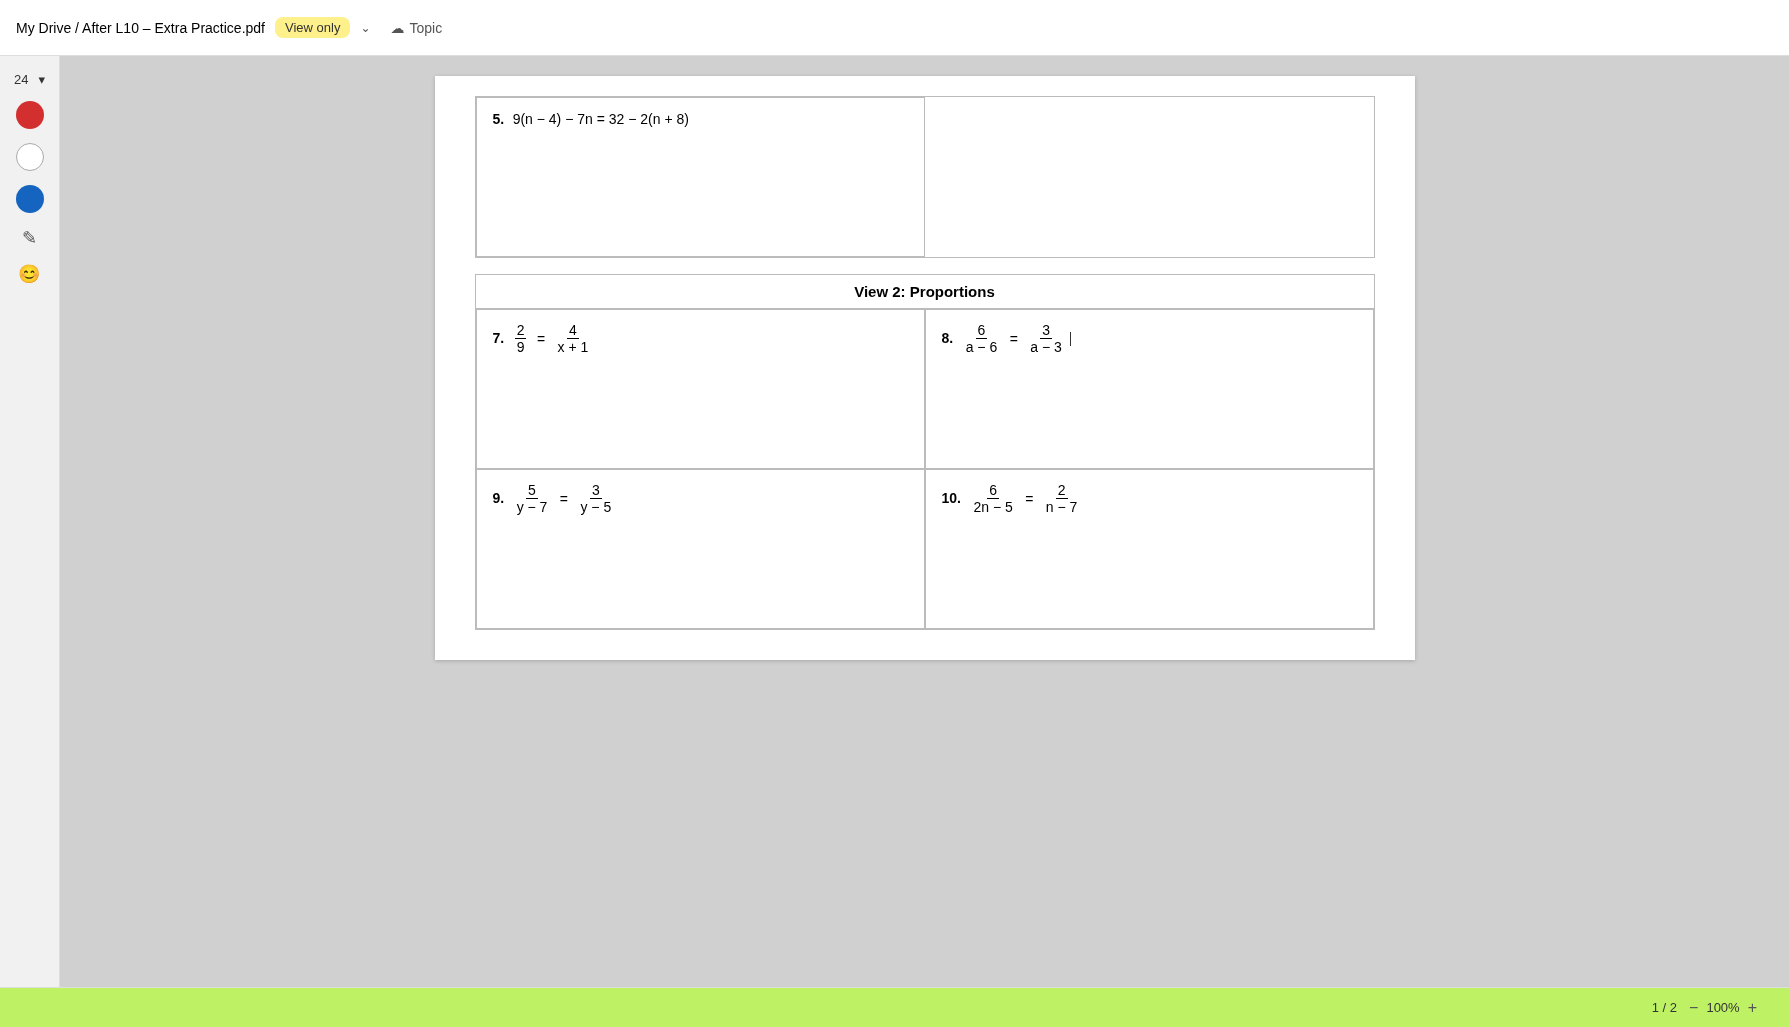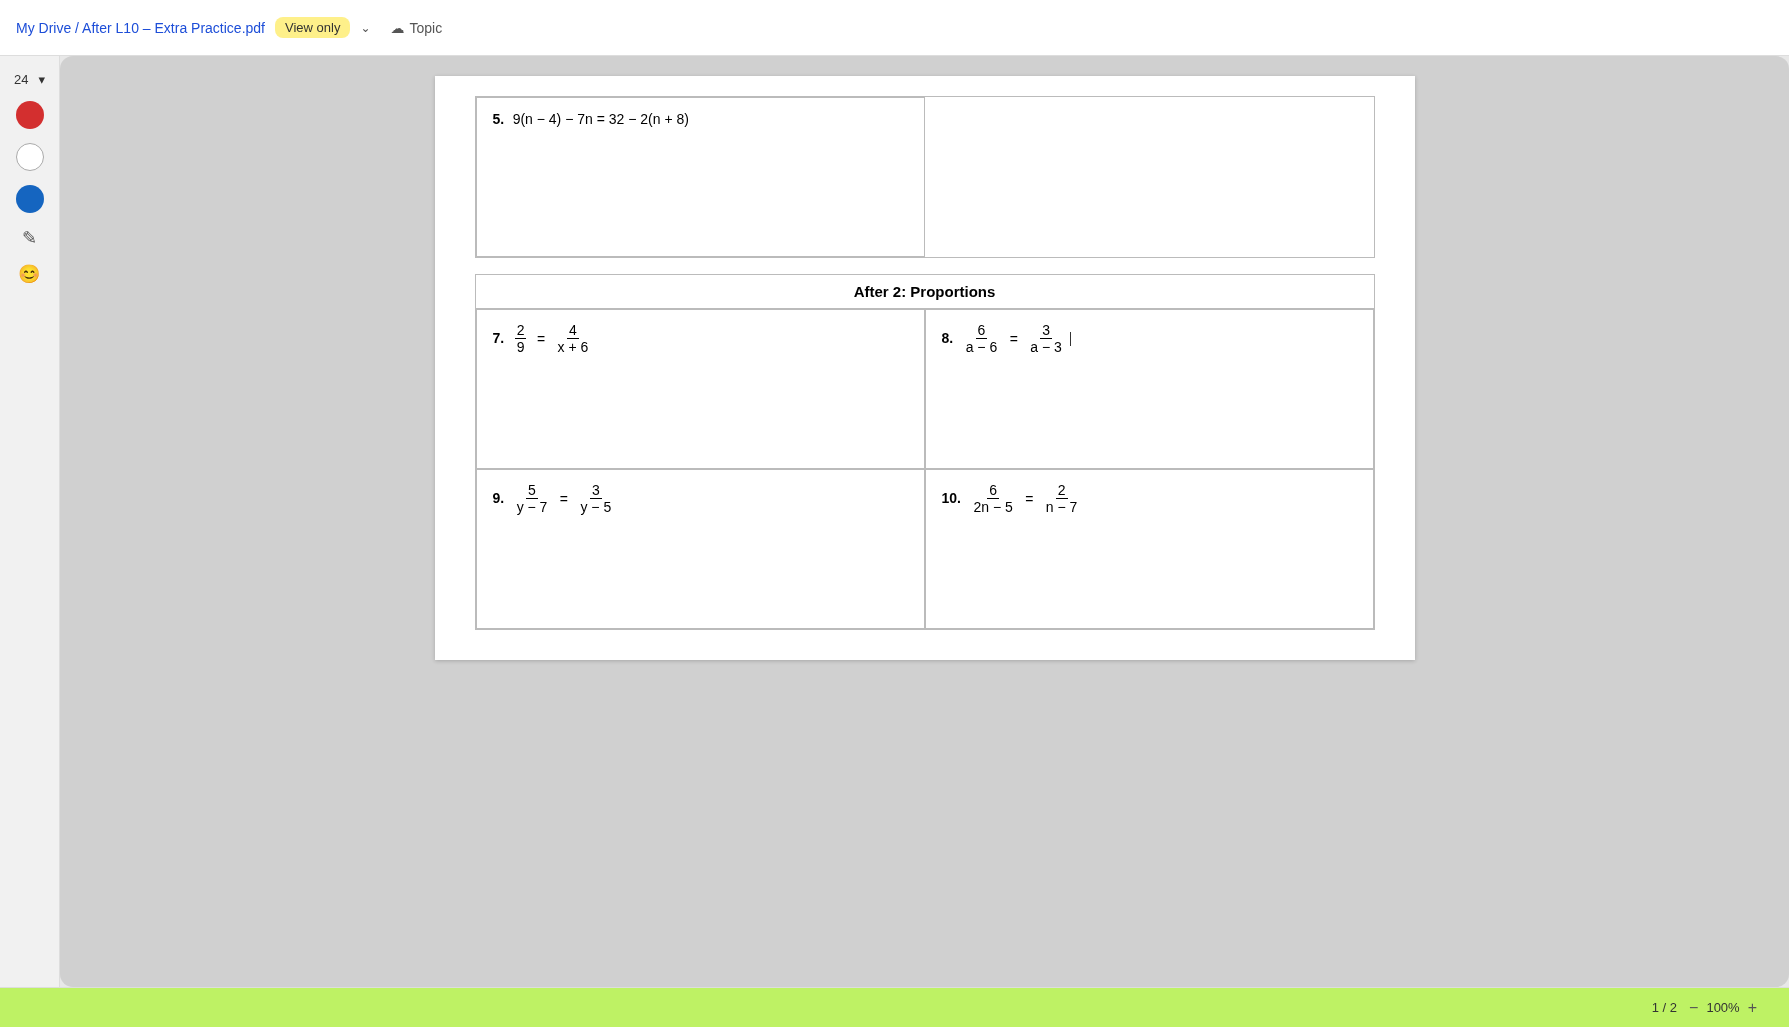--- a/index.html
+++ b/index.html
@@ -27,21 +27,21 @@
       gap: 10px;
       z-index: 10;
     }
     .breadcrumb {
       font-size: 14px;
       color: #555;
       display: flex;
       align-items: center;
       gap: 4px;
     }
-    .breadcrumb span { color: #1d4ed8; }
+    .breadcrumb span { color: #000000; }
     .view-only-badge {
       background: #fef08a;
       color: #333;
       font-size: 13px;
       padding: 3px 10px;
       border-radius: 8px;
       font-weight: 500;
     }
     .chevron-icon { color: #555; font-size: 12px; }
     .saved-label {
@@ -123,21 +123,20 @@
       left: 60px;
       top: 56px;
       right: 0;
       bottom: 40px;
       background: #d0d0d0;
       display: flex;
       justify-content: center;
       align-items: flex-start;
       padding: 20px 40px;
       overflow-y: auto;
-      border-radius: 13px;
     }
 
     .document {
       background: #fff;
       width: 980px;
       padding: 20px 40px 30px 40px;
       box-shadow: 0 1px 4px rgba(0,0,0,0.2);
     }
 
     
@@ -284,34 +283,34 @@
   <div class="document">
 
     <div class="problems-section-top">
       <div class="problem-cell">
         <span class="problem-number">5.</span>
         <span class="problem-text">9(n − 4) − 7n = 32 − 2(n + 8)</span>
       </div>
     </div>
 
     <div class="topic-section">
-      <div class="topic-header">After 2: Proportions</div>
+      <div class="topic-header">View 2: Proportions</div>
 
       <div class="topic-grid">
 
         <div class="topic-cell">
           <span class="problem-number">7.</span>
           <span class="fraction">
             <span class="numerator">2</span>
             <span class="denominator">9</span>
           </span>
           <span class="equals-sign">=</span>
           <span class="fraction">
             <span class="numerator">4</span>
-            <span class="denominator">x + 6</span>
+            <span class="denominator">x + 1</span>
           </span>
         </div>
 
         <div class="topic-cell">
           <span class="problem-number">8.</span>
           <span class="fraction">
             <span class="numerator">6</span>
             <span class="denominator">a − 6</span>
           </span>
           <span class="equals-sign">=</span>

